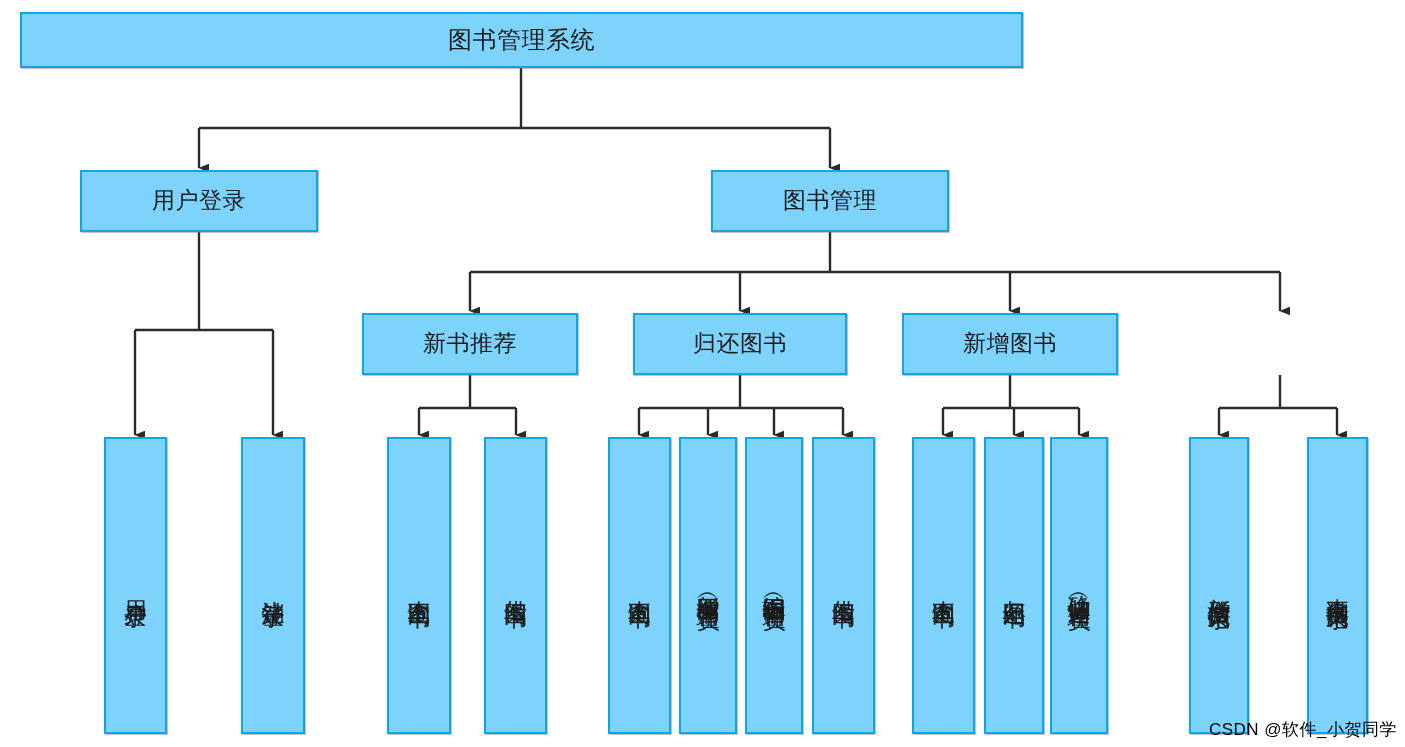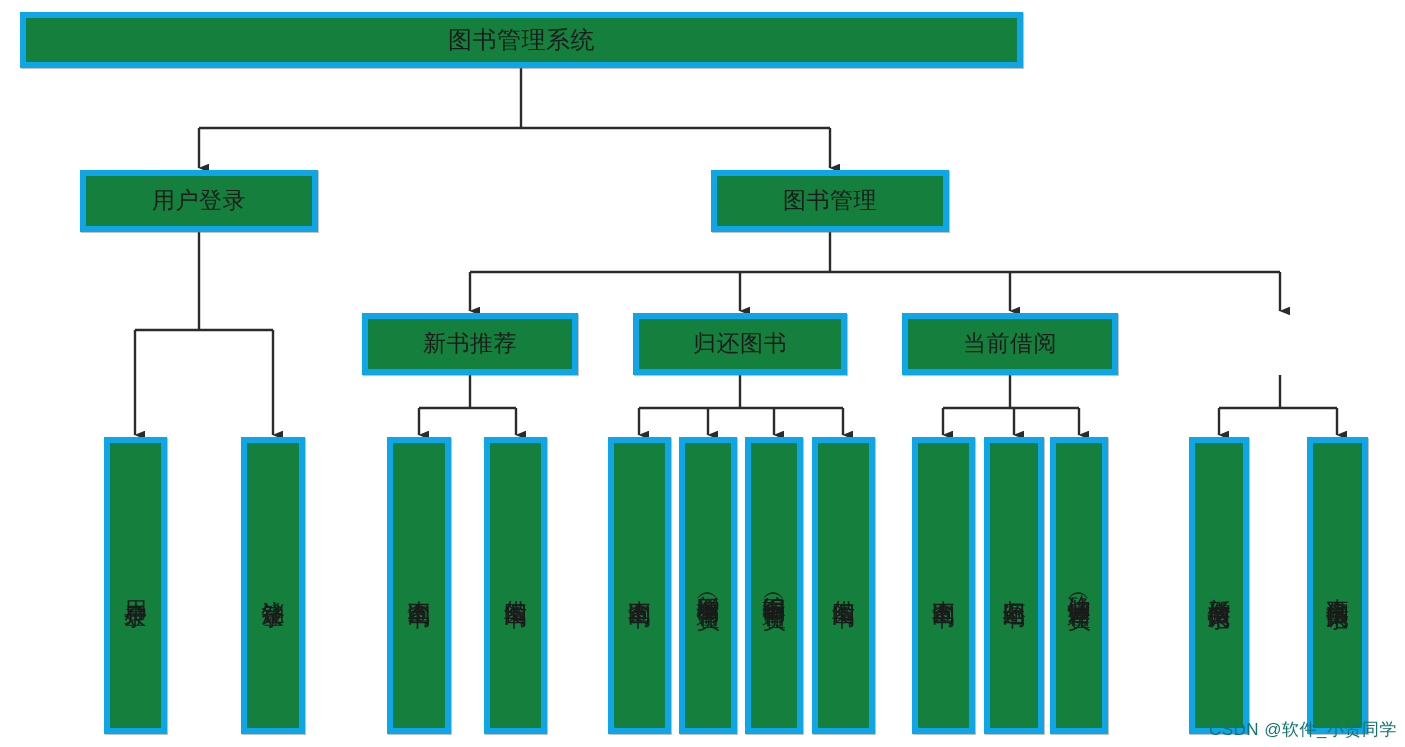--- a/index.html
+++ b/index.html
@@ -22,22 +22,22 @@
     position: absolute;
     left: 0;
     top: 0;
     width: 1405px;
     height: 747px;
     pointer-events: none;
   }
   .node {
     position: absolute;
     box-sizing: border-box;
-    background: #15803d;
-    border: 6px solid #0ea5e9;
+    background: #7dd3fc;
+    border: 2px solid #0ea5e9;
     display: flex;
     align-items: center;
     justify-content: center;
     color: #1b1b1b;
     box-shadow: 1px 1px 0 rgba(120,120,120,0.45);
   }
   .node .label {
     display: block;
     text-align: center;
     line-height: 1.18;
@@ -61,21 +61,21 @@
     line-height: 1.25;
     letter-spacing: 2px;
     white-space: nowrap;
     max-height: 100%;
   }
   .watermark {
     position: absolute;
     right: 8px;
     bottom: 6px;
     font-size: 17px;
-    color: #0f766e;
+    color: #000000;
     letter-spacing: 0.5px;
     white-space: nowrap;
     font-family: "Liberation Sans", "DejaVu Sans", sans-serif;
     margin-top: 8px;
   }
 </style>
 </head>
 <body>
 
 <div id="canvas">
@@ -141,21 +141,21 @@
     <span class="label">新书推荐</span>
   </div>
 
   <div class="node horiz" style="left:711px; top:170px; width:238px; height:62px;">
     <span class="label">图书管理</span>
   </div>
   <div class="node horiz" style="left:633px; top:313px; width:214px; height:62px;">
     <span class="label">归还图书</span>
   </div>
   <div class="node horiz" style="left:902px; top:313px; width:216px; height:62px;">
-    <span class="label">当前借阅</span>
+    <span class="label">新增图书</span>
   </div>
 
   <div class="node vert" style="left:104px; top:437px; width:63px; height:297px;">
     <span class="label">用户登录</span>
   </div>
   <div class="node vert" style="left:241px; top:437px; width:64px; height:297px;">
     <span class="label">注销登录</span>
   </div>
   <div class="node vert" style="left:387px; top:437px; width:64px; height:297px;">
     <span class="label">查询图书</span>

